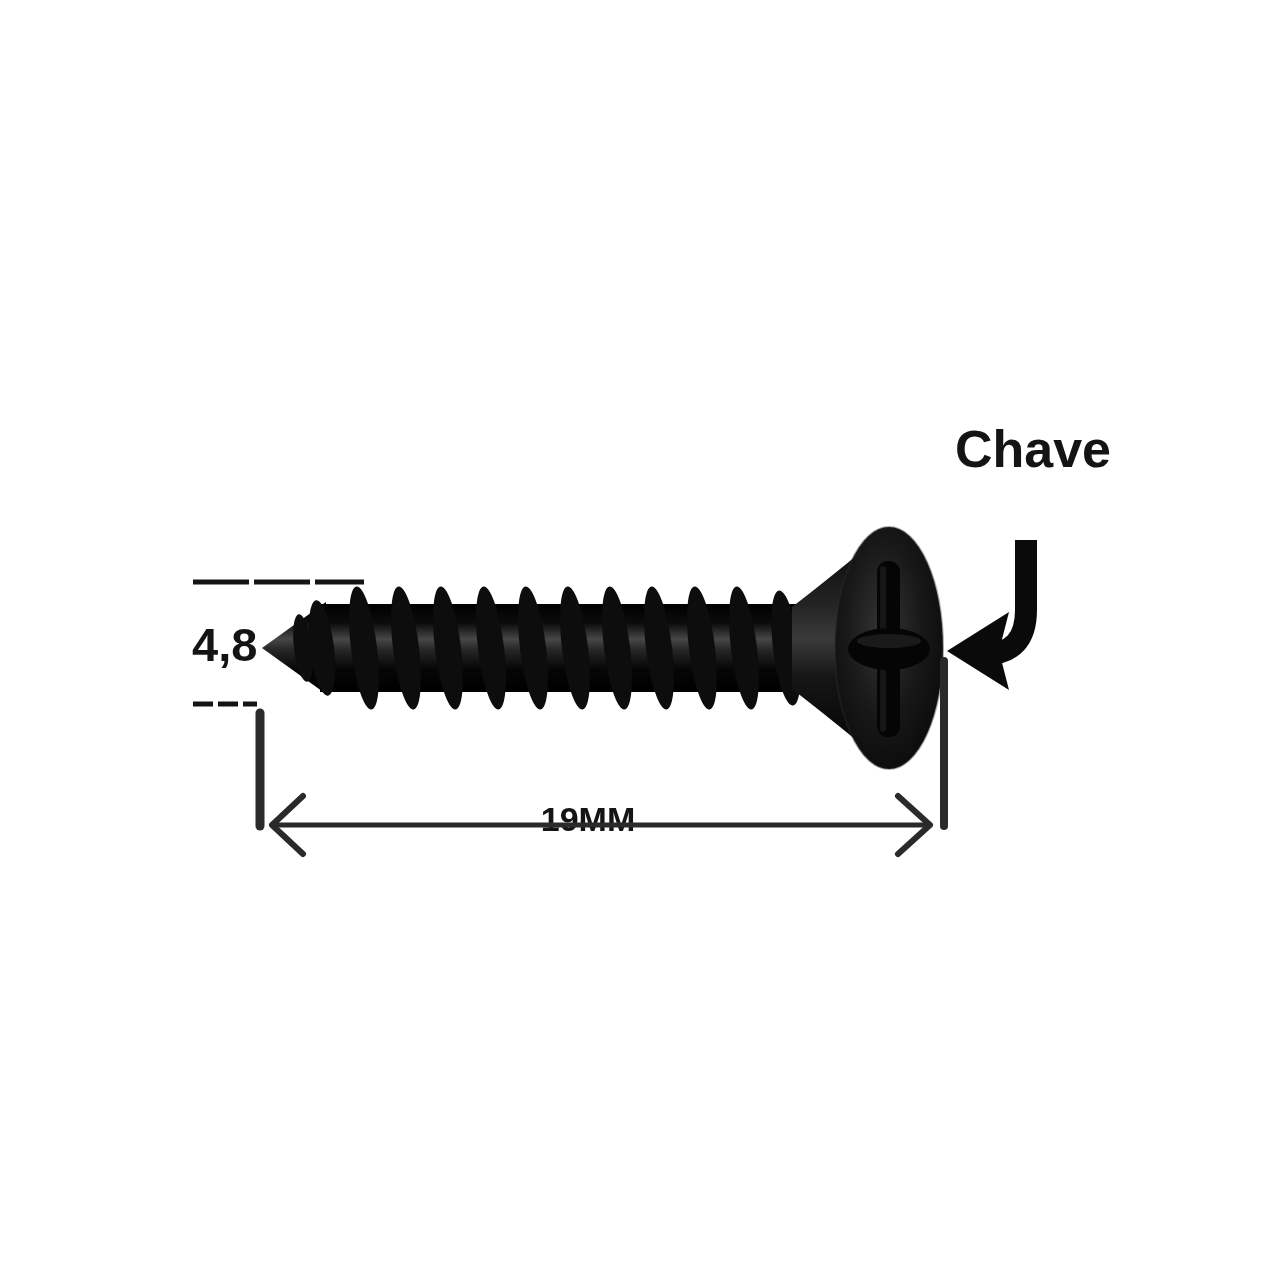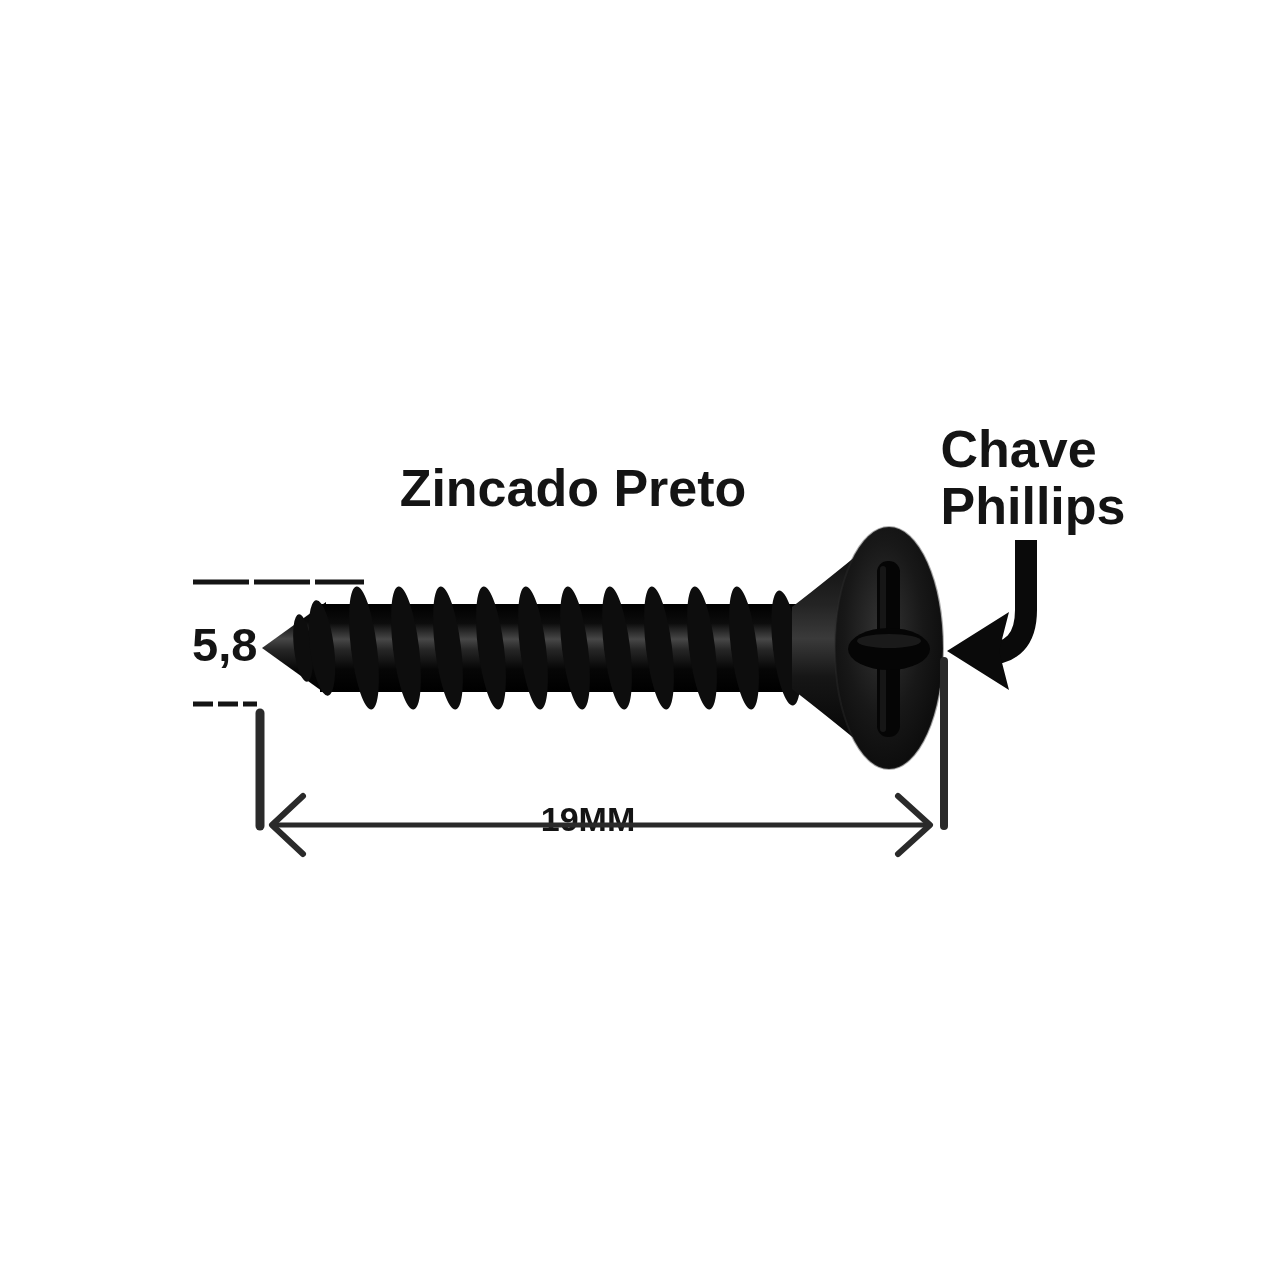--- a/index.html
+++ b/index.html
@@ -13,26 +13,24 @@
   .drive-label    { left:1033px; top:421px; font-size:52px; line-height:57px; text-align:left; transform:translateX(-50%); }
   .dia-label      { left:192px; top:617px; font-size:47px; }
   .len-value      { left:588px; top:774px; font-size:34px; transform:translateX(-50%);margin-top:26px; }
   .len-caption    { left:594px; top:833px; font-size:38px; transform:translateX(-50%); }
 </style>
 </head>
 <body>
 
 <div class="stage">
 
-  <div class="label finish-label">Zincado Preto</div>
   <div class="label drive-label">
     <div>Chave</div>
-    <div>Phillips</div>
   </div>
-  <div class="label dia-label">5,8</div>
+  <div class="label dia-label">4,8</div>
   <div class="label len-value">19MM</div>
 
   <svg viewBox="0 0 1280 1280">
     <defs>
       <linearGradient id="gradCore" x1="0" y1="0" x2="0" y2="1">
         <stop offset="0" stop-color="#000000"></stop>
         <stop offset="0.22" stop-color="#0c0c0c"></stop>
         <stop offset="0.40" stop-color="#474747"></stop>
         <stop offset="0.52" stop-color="#262626"></stop>
         <stop offset="0.74" stop-color="#060606"></stop>

